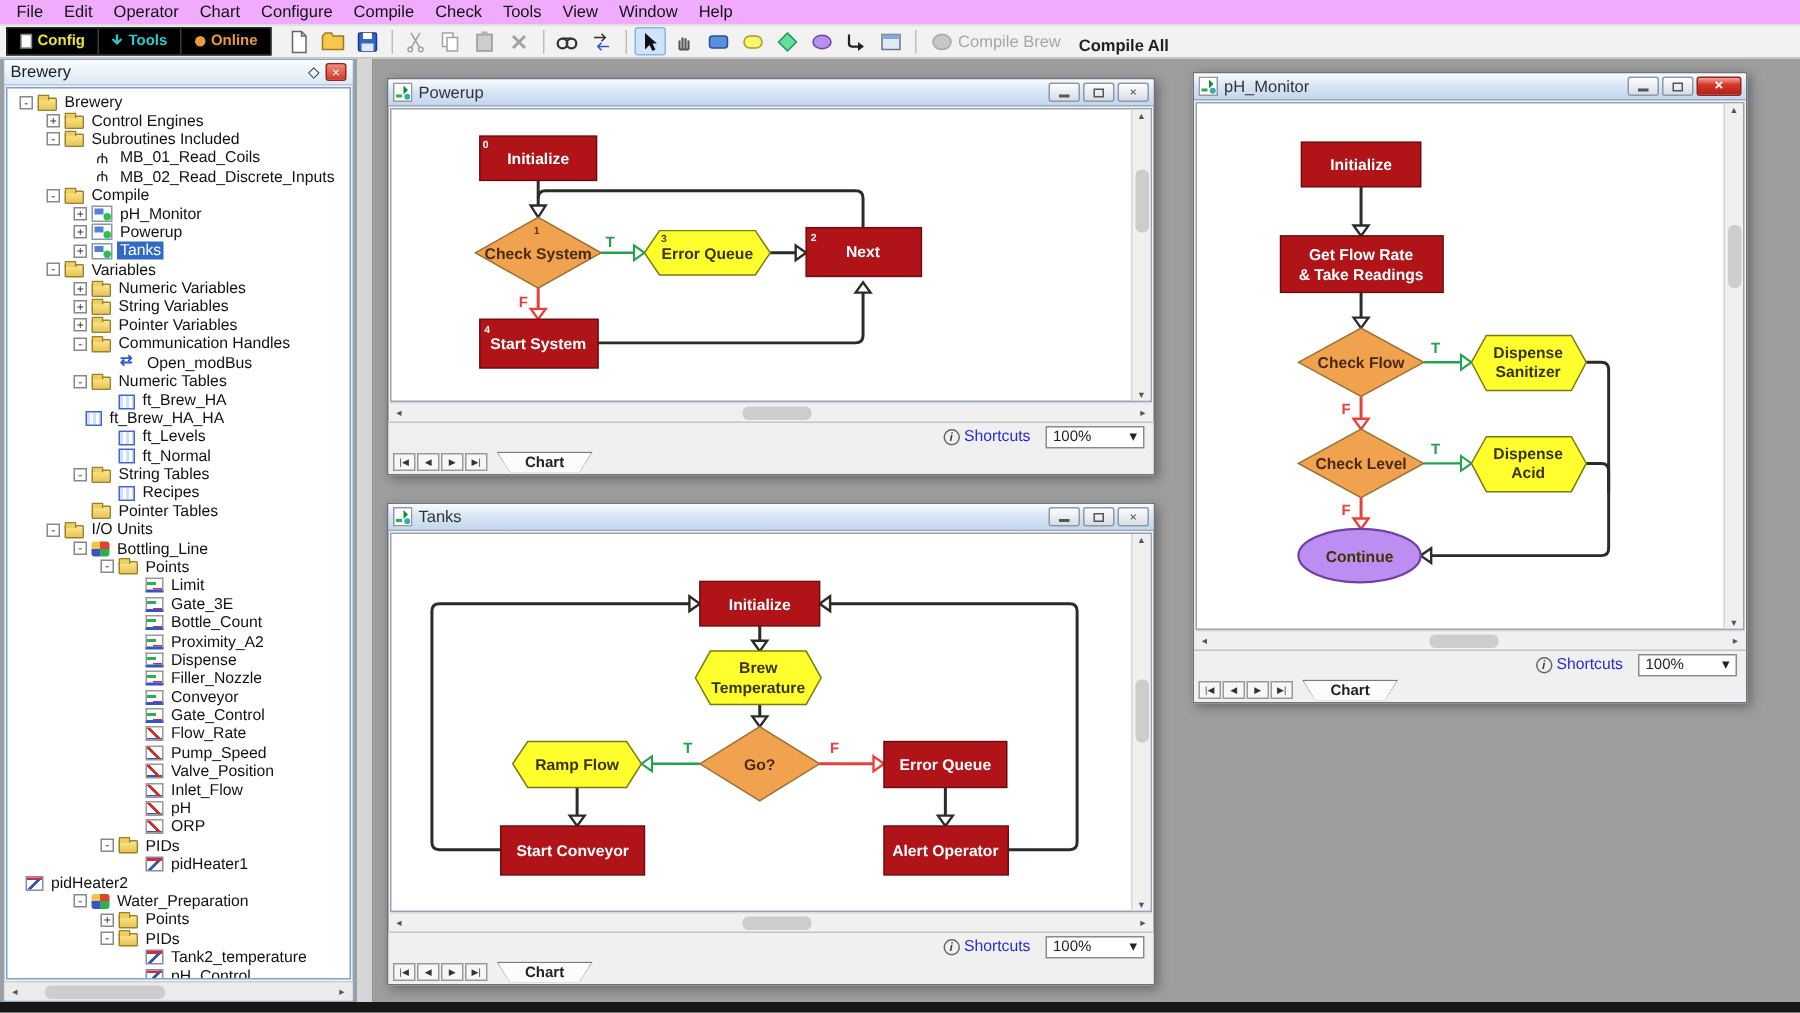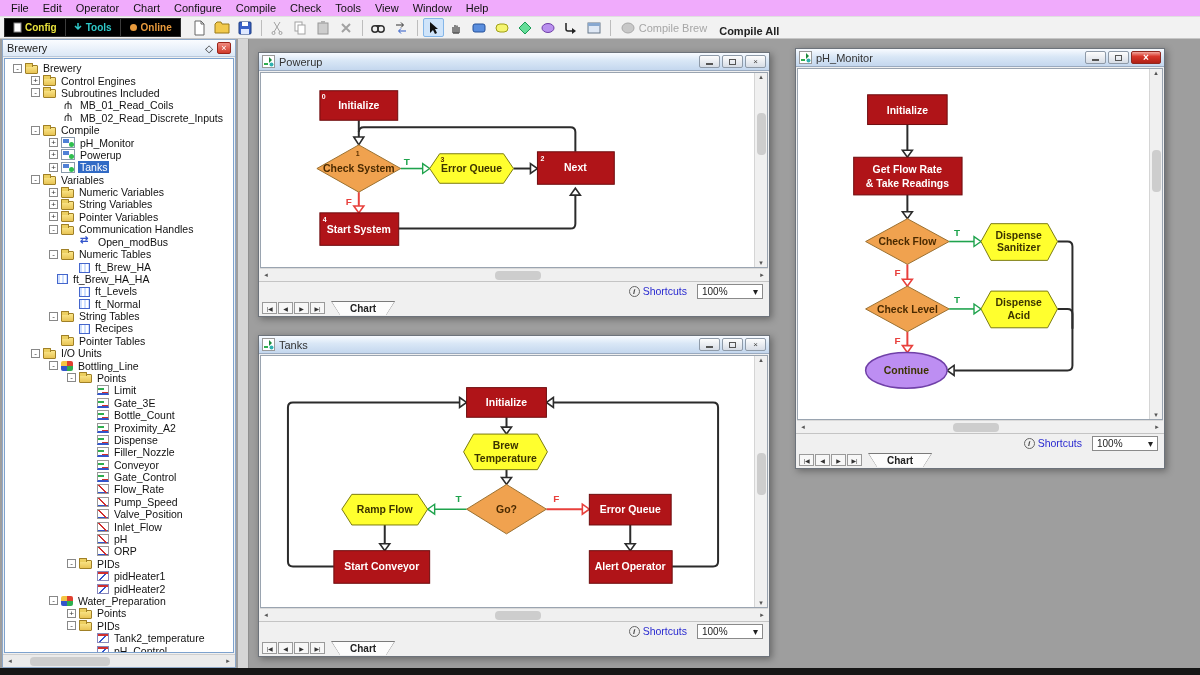--- a/index.html
+++ b/index.html
@@ -494,21 +494,21 @@
       <div class="tree-row" style="padding-left: 62px;">
         <span class="expander">-</span>
         <span class="ticon icon-folder"></span>
         <span class="tlabel">PIDs</span>
       </div>
       <div class="tree-row" style="padding-left: 80px;">
         <span class="expander" style="visibility: hidden;"></span>
         <span class="ticon icon-pid"></span>
         <span class="tlabel">pidHeater1</span>
       </div>
-      <div class="tree-row" style="padding-left: 80px;">
+      <div class="tree-row" style="">
         <span class="expander" style="visibility: hidden;"></span>
         <span class="ticon icon-pid"></span>
         <span class="tlabel">pidHeater2</span>
       </div>
       <div class="tree-row" style="padding-left: 44px;">
         <span class="expander">-</span>
         <span class="ticon icon-io"></span>
         <span class="tlabel">Water_Preparation</span>
       </div>
       <div class="tree-row" style="padding-left: 62px;">

